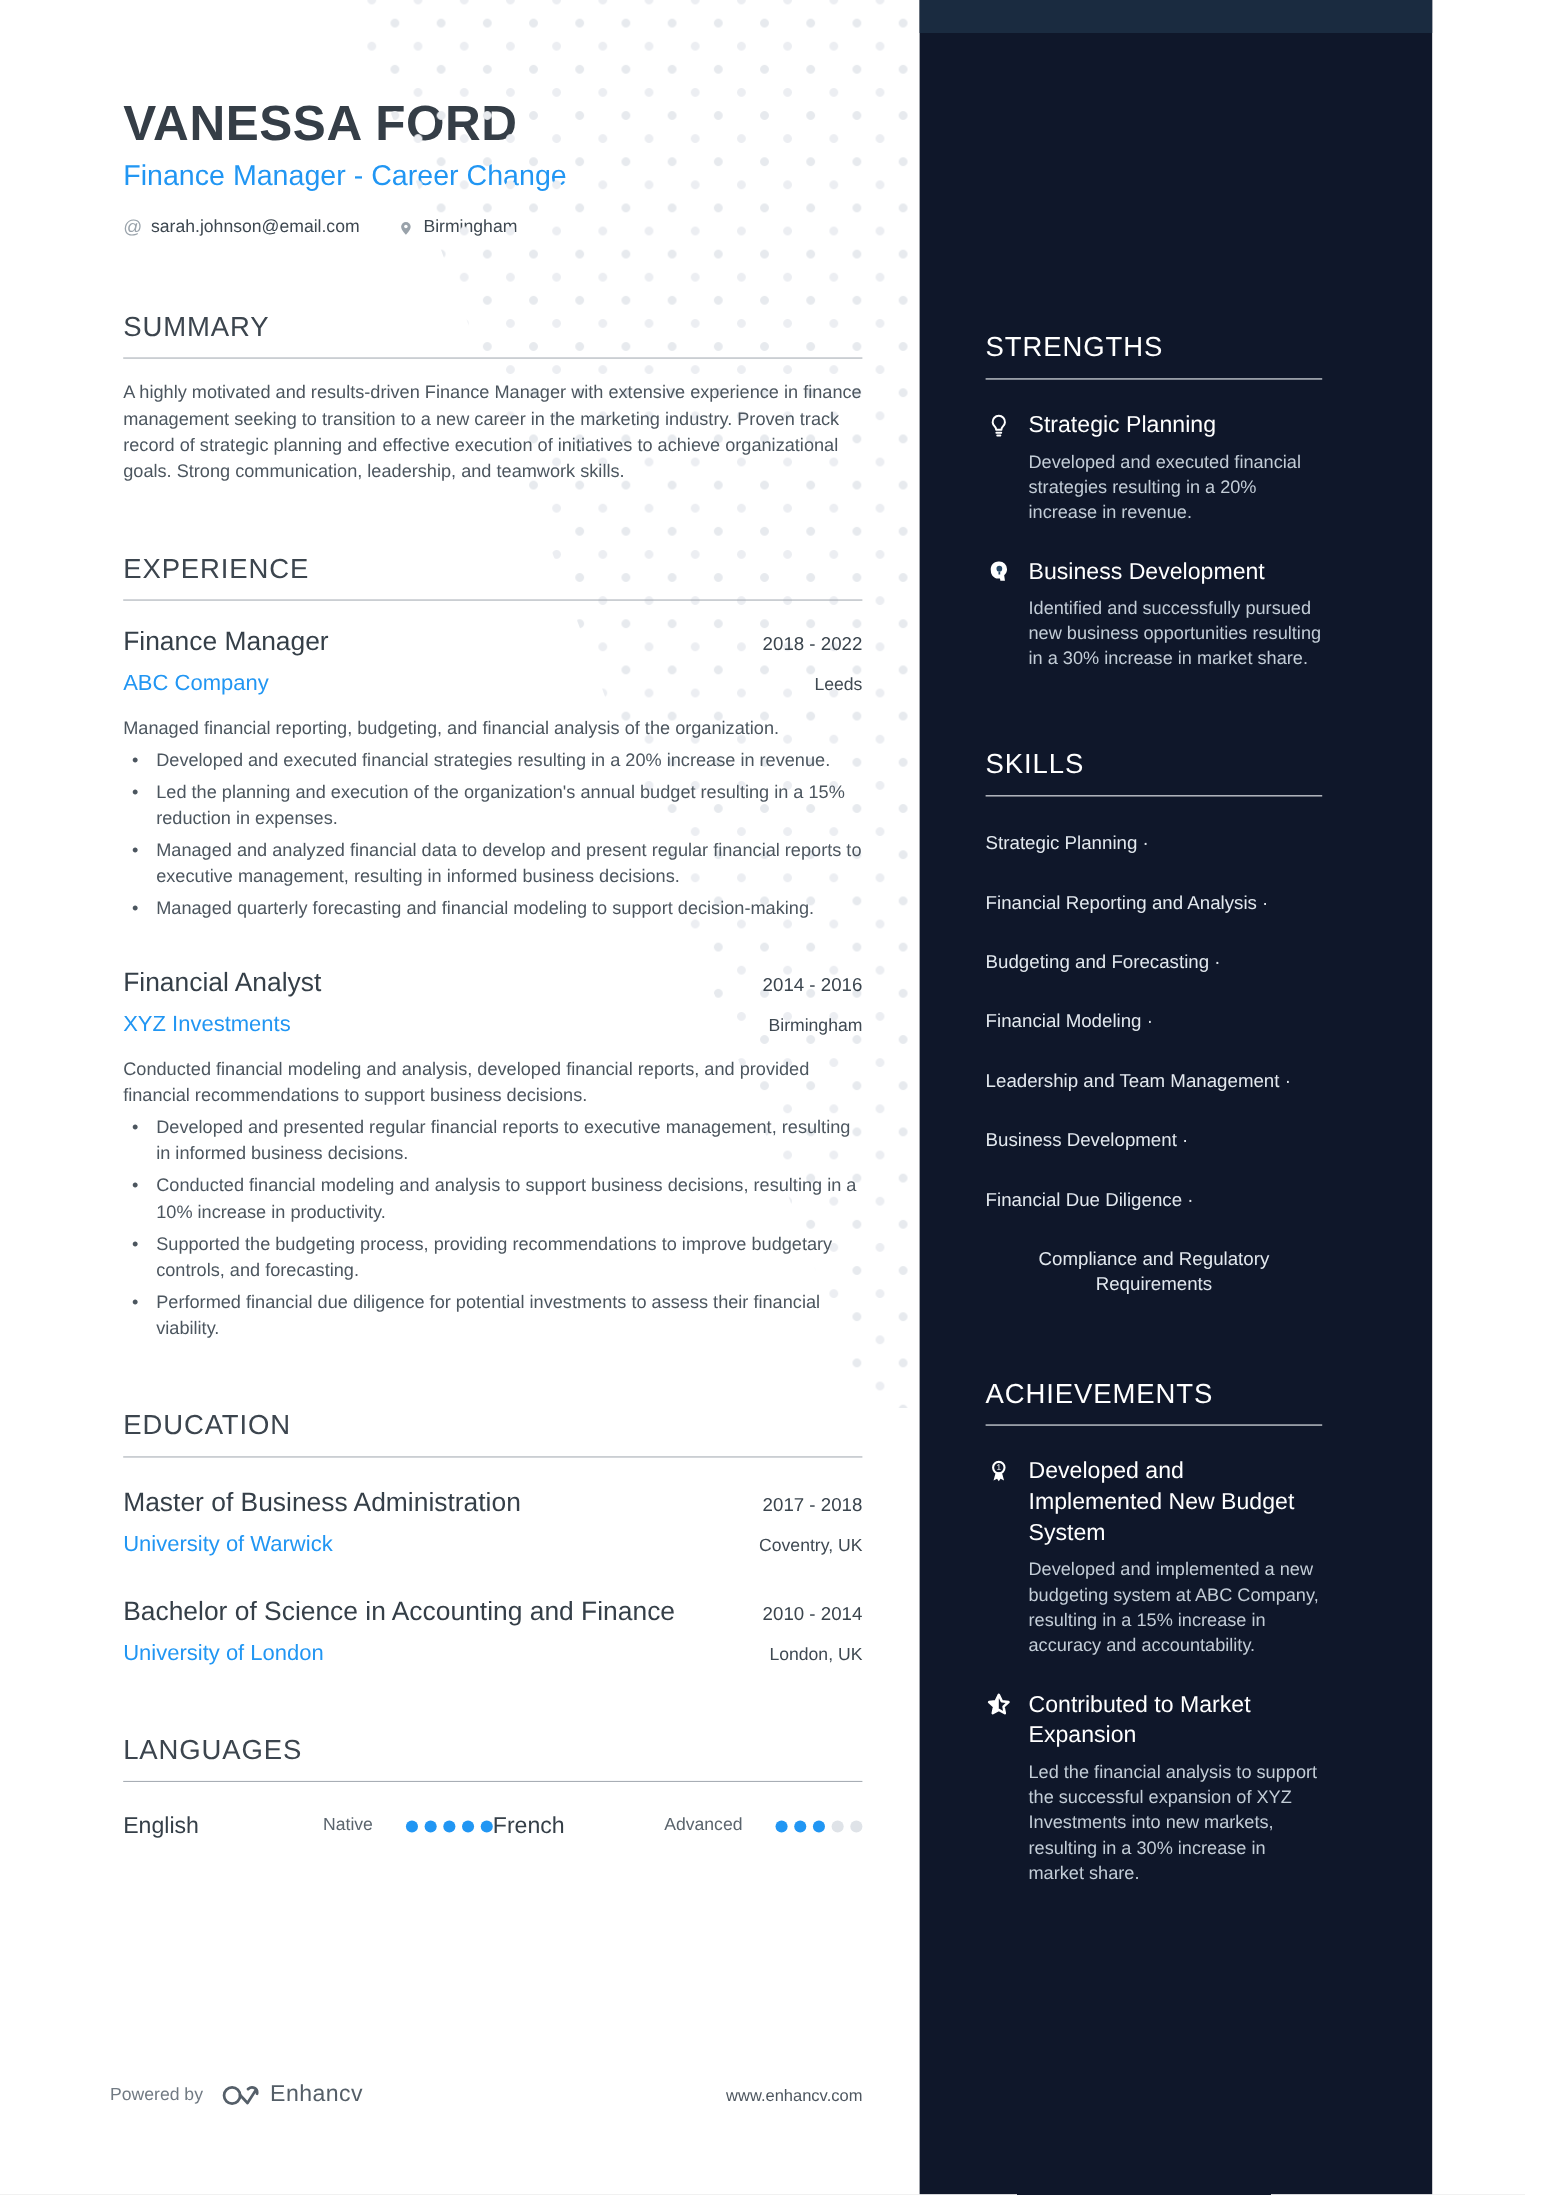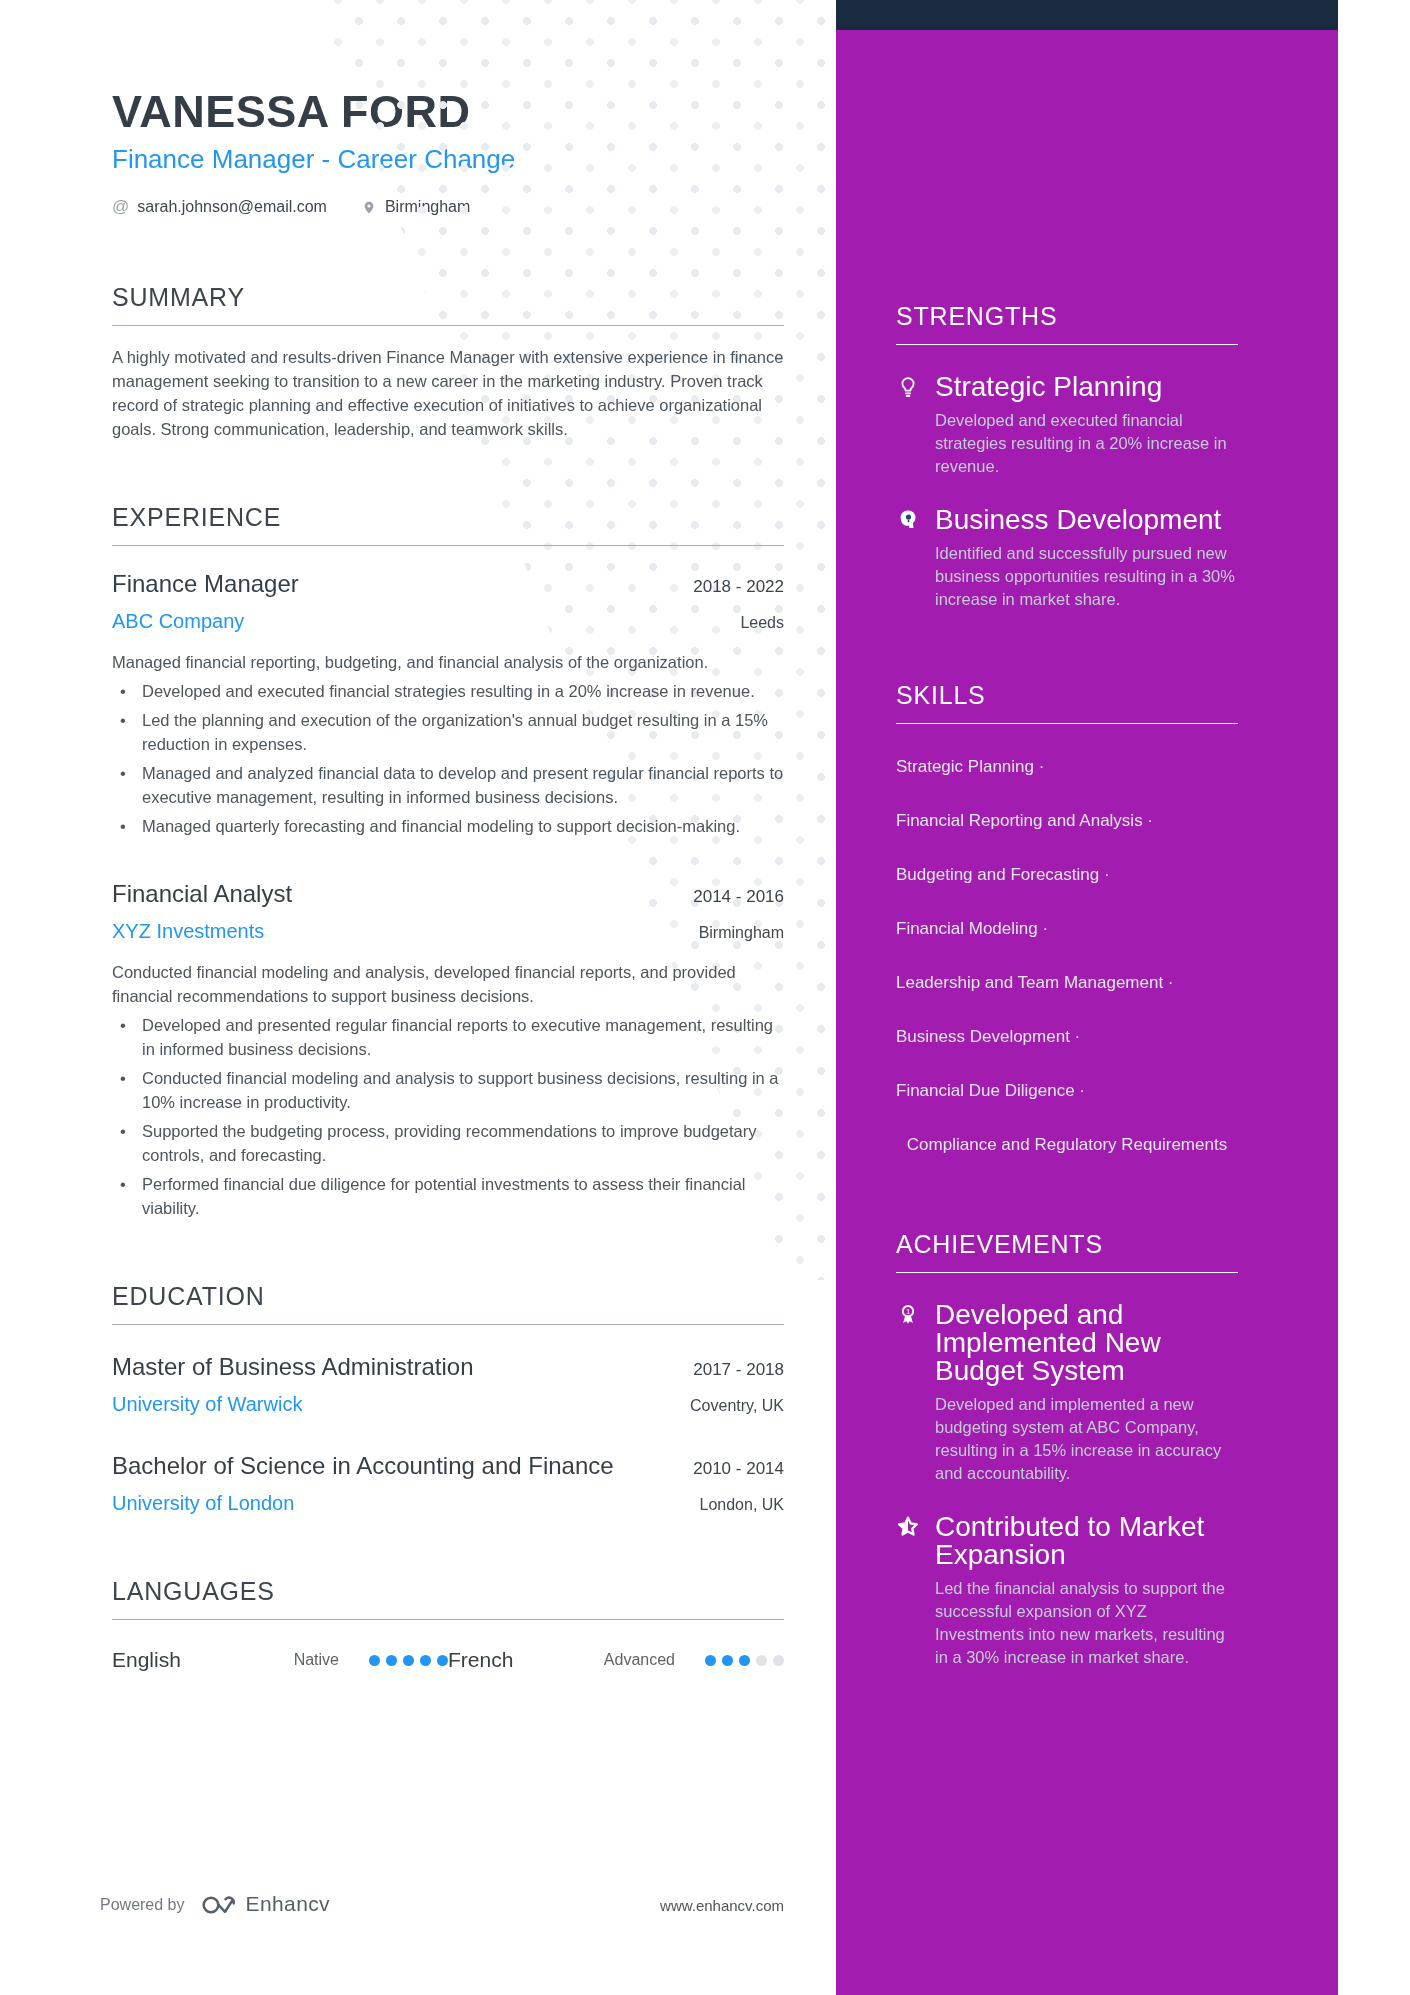--- a/index.html
+++ b/index.html
@@ -54,29 +54,29 @@
   .lang-dots .dot.filled { background:#2196f3; }
 
   .footer { position:absolute; left:100px; right:52px; top:1892px; display:flex; align-items:center; justify-content:space-between; }
   .footer-left { display:flex; align-items:center; gap:16px; }
   .powered-by { font-size:16px; color:#717a83; }
   .brand-wrap { display:flex; gap:9px; }
   .brand-name { font-size:21px; color:#545e67; letter-spacing:.4px; }
   .site-url { font-size:15px; color:#4d565f; text-decoration:none; }
 
   
-  .sidebar { width:502px; background:#a21caf; color:#fff; padding:0 100px 0 60px; }
+  .sidebar { width:466px; background:#0f172a; color:#fff; padding:0 100px 0 60px; }
   .topband { height:30px; background:#1a2b40; margin:0 -100px 0 -60px; }
   .ssection { margin-top:70px; }
   .ssection-first { margin-top:272px; }
   .sheading { font-size:25px; font-weight:400; letter-spacing:.8px; color:#ffffff;
     padding-bottom:13px; border-bottom:1.5px solid #f2f5f8; }
   .sitem { display:flex; gap:15px; margin-top:28px; }
   .sitem-icon { flex:0 0 24px; padding-top:2px; }
-  .sitem-title { font-size:28px; font-weight:500; line-height:28px; color:#ffffff; }
+  .sitem-title { font-size:21px; font-weight:500; line-height:28px; color:#ffffff; }
   .sitem-text { margin-top:8px; font-size:16.5px; line-height:23px; color:#c3cdd7; }
   ul.skills { list-style:none; margin-top:26px; }
   ul.skills li { font-size:17px; line-height:23px; color:#e3e9ef; margin-bottom:18px;margin-top:31px; }
   ul.skills li.center { text-align:center; margin-bottom:0; }
   svg.icon { display:block; }
 </style>
 </head>
 <body>
 
 <div class="page">

